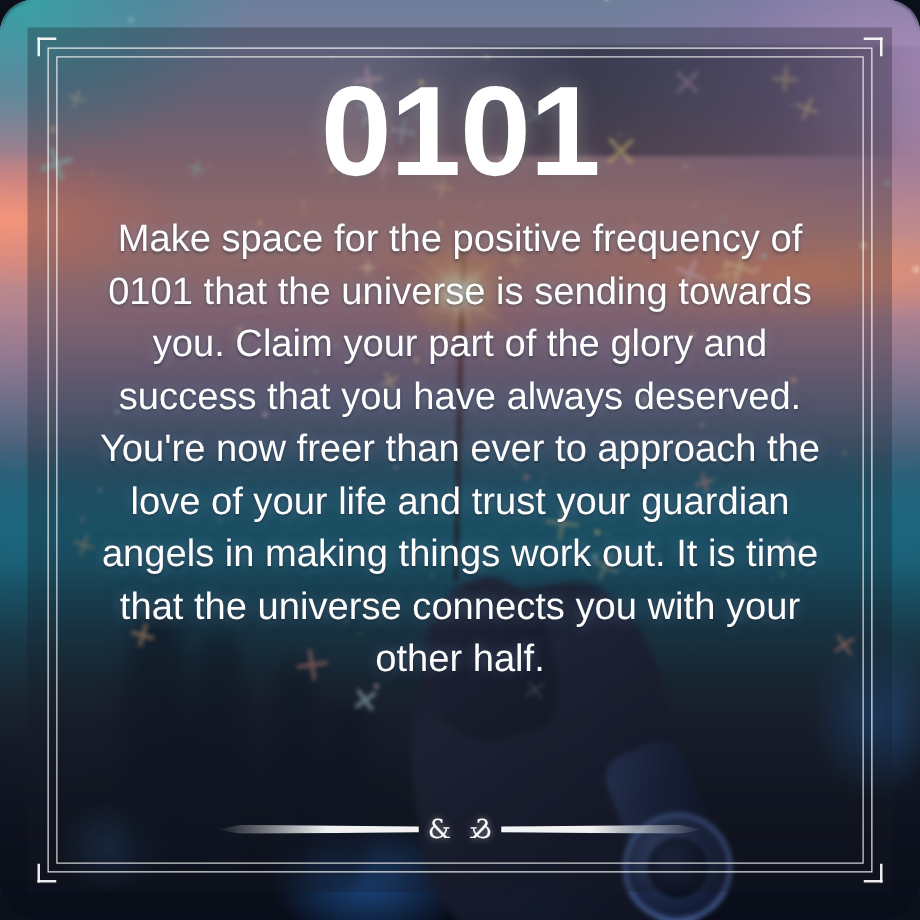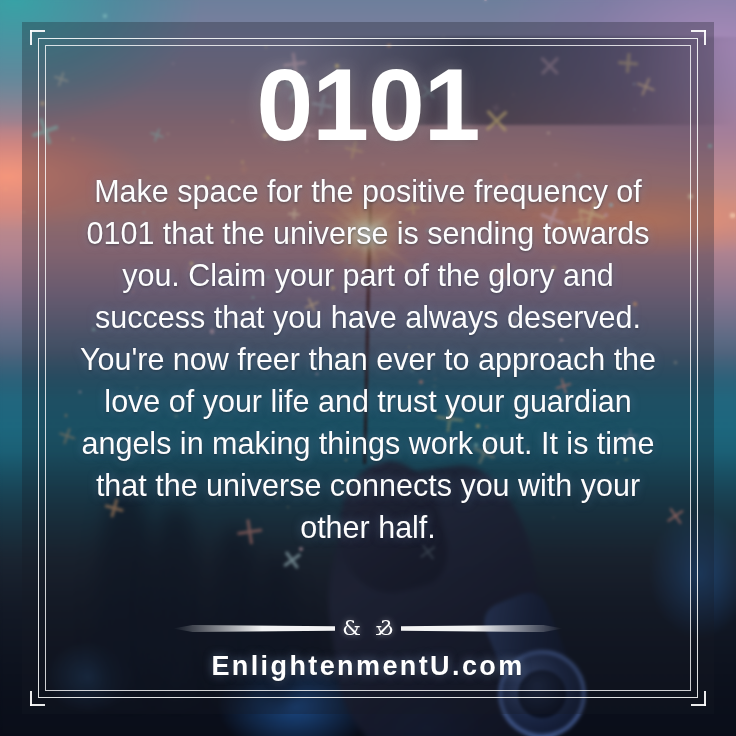--- a/index.html
+++ b/index.html
@@ -4,20 +4,21 @@
 <style>
   html,body{margin:0;padding:0;background:#0b1018;}
   *{box-sizing:border-box;}
 
   .canvas{
     position:relative;
     width:736px;height:736px;
     overflow:hidden;
     font-family:"Liberation Sans", sans-serif;
     background:#0c4a6e;
+    border-radius:26px;
   }
 
   
   .bg{position:absolute;inset:0;}
 
   
   .bg-base{
     background:
       linear-gradient(to bottom,
         #6d7f9b 0%,
@@ -506,17 +507,16 @@
 
     <div class="footer-wrap">
 
       <div class="divider">
         <span class="bar"></span>
         <span class="orn">&amp;</span>
         <span class="orn flip">&amp;</span>
         <span class="bar right"></span>
       </div>
 
-      <div class="site">EnlightenmentU.com</div>
     </div>
 
   </div>
 </div>
 
 </body></html>

